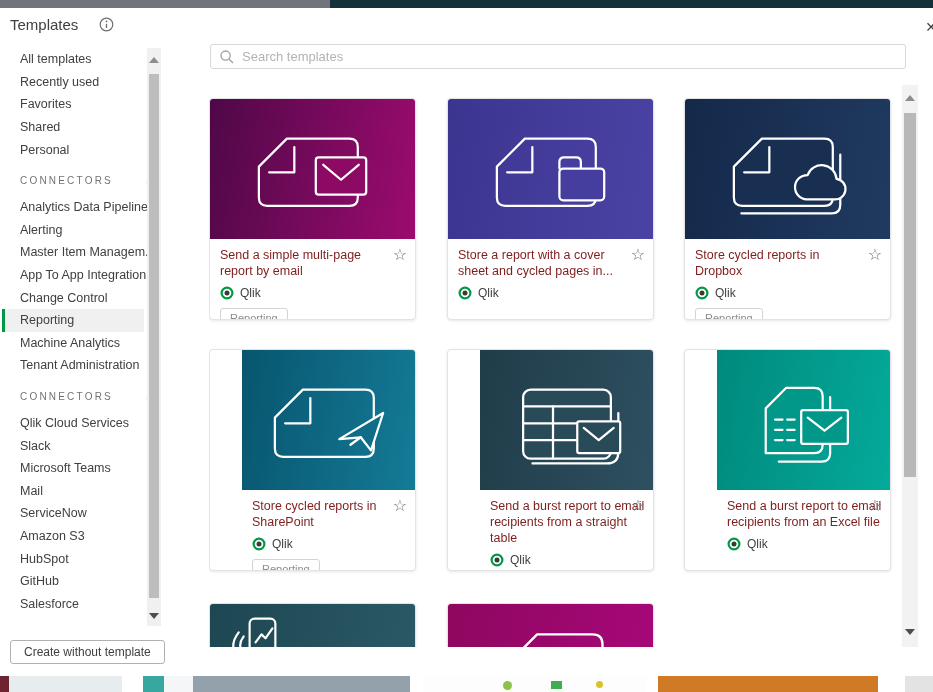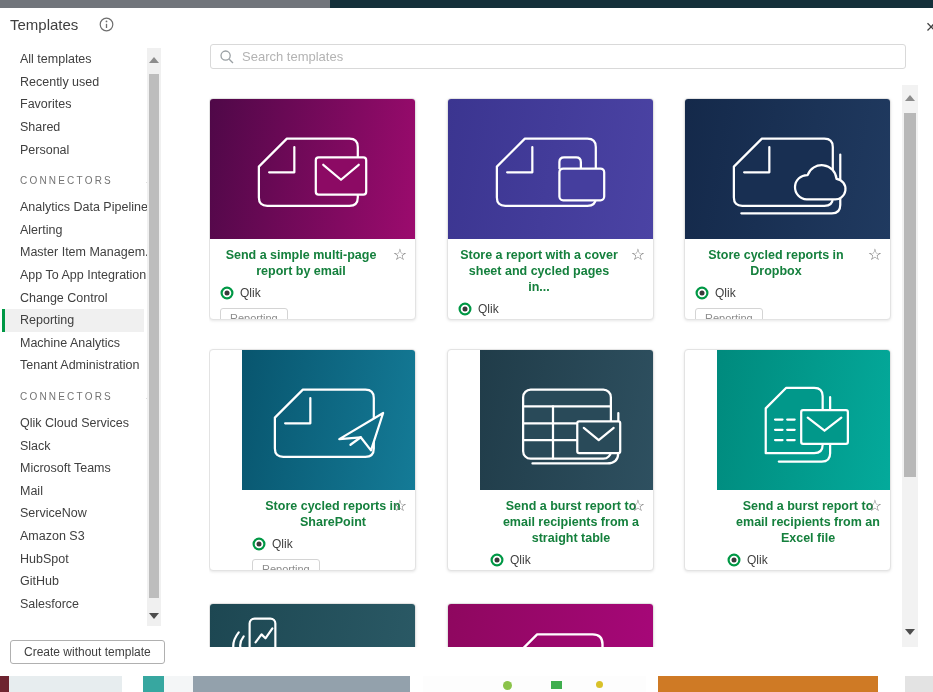--- a/index.html
+++ b/index.html
@@ -53,21 +53,21 @@
             font-family:"Liberation Sans",sans-serif; background:transparent; }
   .search input::placeholder { color:#b3b3b3; }
 
   
   .cards-viewport { position:absolute; left:209px; top:77px; width:688px; height:562px; overflow:hidden; }
   .card { position:absolute; width:207px; height:222px; background:#fff;
           border:1px solid #e3e3e3; border-radius:4px; overflow:hidden;
           box-shadow:0 1px 3px rgba(0,0,0,.10); cursor:pointer; }
   .card-art { height:140px; display:flex; align-items:center; justify-content:center; }
   .card-info { position:relative; padding:8px 10px 0 10px; }
-  .card-title { font-size:12.5px; font-weight:700; color:#15803d; line-height:16px; width:162px;text-align:center; }
+  .card-title { font-size:12.5px; font-weight:400; color:#7f1d1d; line-height:16px; width:162px; }
   .star { position:absolute; right:8px; top:8px; font-size:16px; color:#6e6e6e; line-height:16px;
           background:none; border:none; cursor:pointer; }
   .provider { display:flex; align-items:center; gap:6px; margin-top:7px; font-size:12px; color:#404040; }
   .tag { display:inline-block; margin-top:8px; padding:3px 9px; border:1px solid #d4d4d4;
          border-radius:3px; font-size:11px; color:#8c8c8c; }
   .card.partial .card-art { align-items:flex-start; justify-content:flex-start; height:140px; }
 
   .col0 { left:0; }  .col1 { left:238px; }  .col2 { left:475px; }
   .row0 { top:13px; } .row1 { top:264px;padding-left:32px; } .row2 { top:518px; }
 

